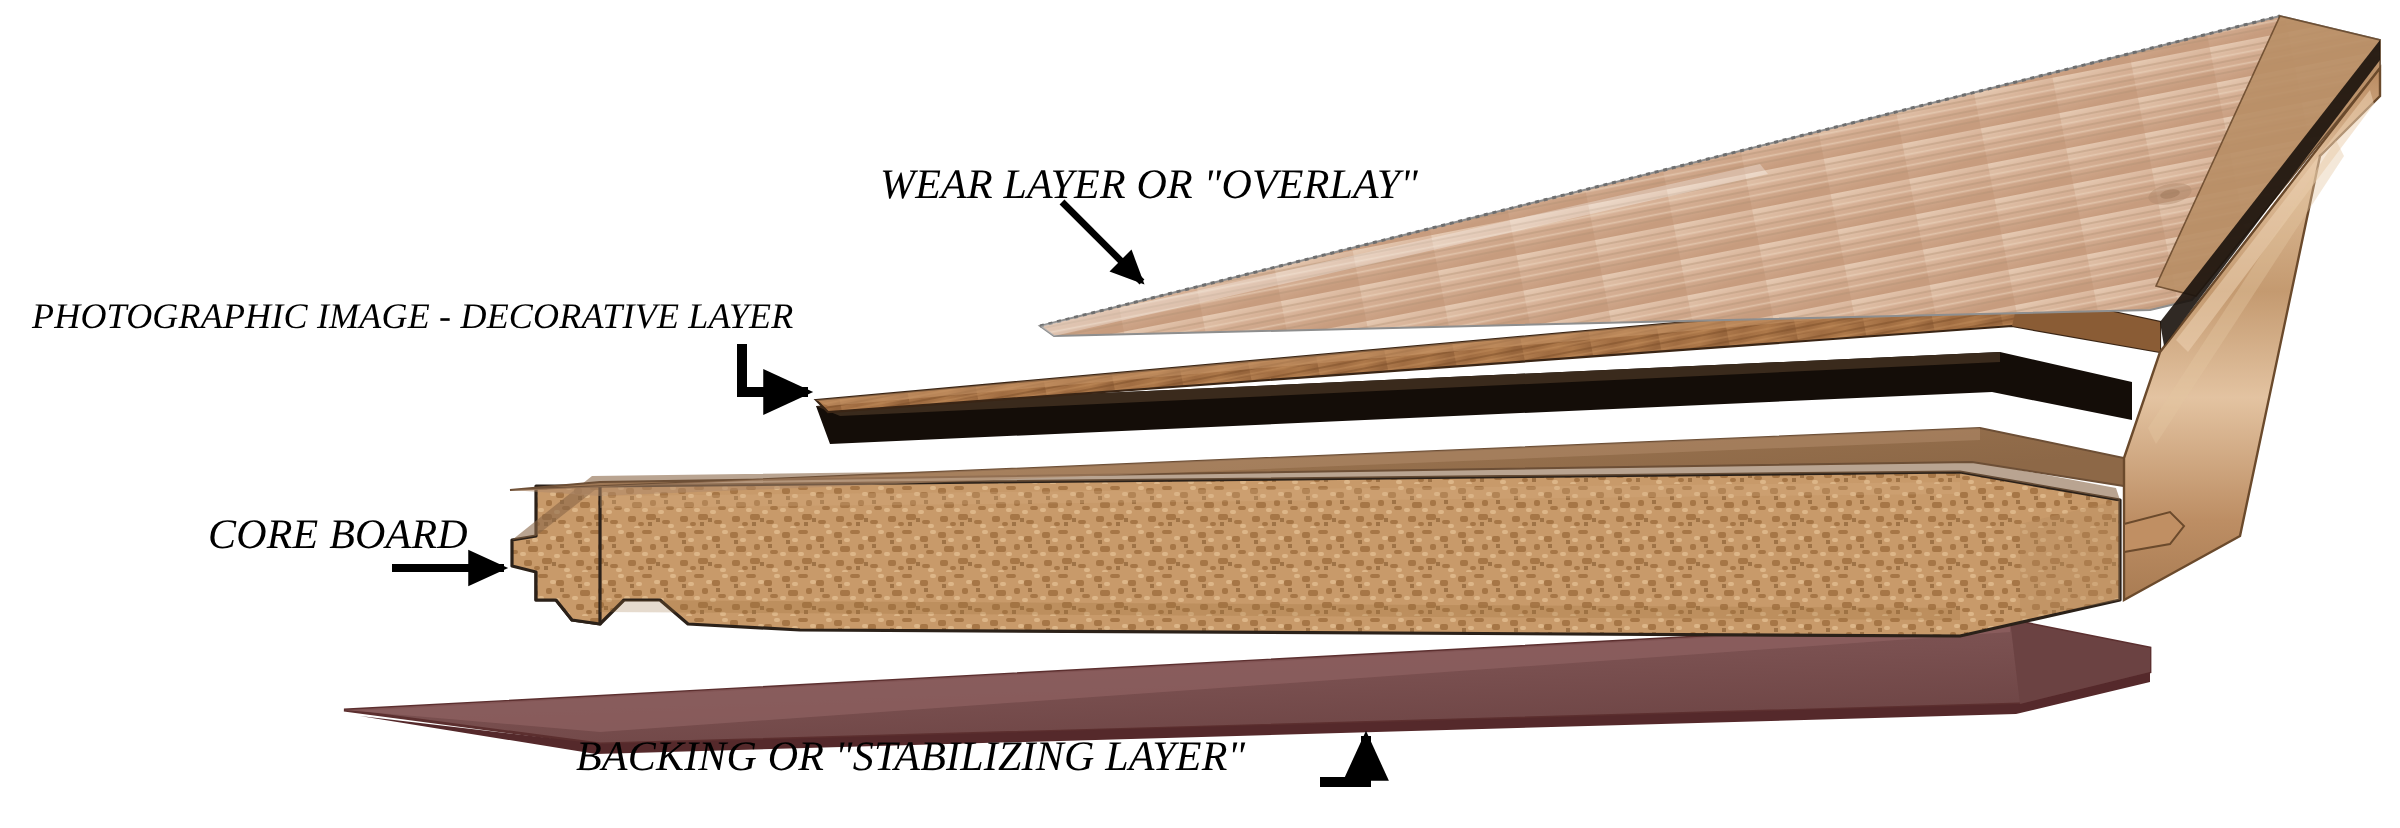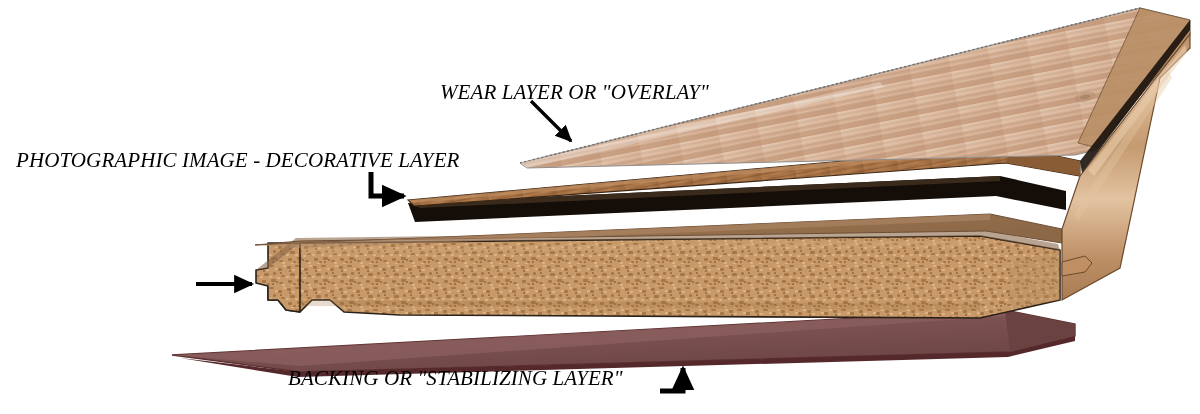--- a/index.html
+++ b/index.html
@@ -4,21 +4,21 @@
 <title>Laminate Flooring Layers Diagram</title>
 <style>
   html,body{margin:0;padding:0;background:#ffffff;}
   body{width:1200px;height:414px;overflow:hidden;
        font-family:"Liberation Serif","DejaVu Serif",serif;}
   #stage{position:relative;width:1200px;height:414px;background:#fff;}
   #diagram{position:absolute;inset:0;width:1200px;height:414px;}
   .lbl{position:absolute;font-style:italic;font-weight:400;
        color:#000;white-space:nowrap;letter-spacing:.1px;}
   .lbl-wear{left:440px;top:80px;font-size:21px;}
-  .lbl-deco{left:16px;top:148px;font-size:21px;}
+  .lbl-deco{left:16px;top:148px;font-size:18px;}
   .lbl-core{left:104px;top:255px;font-size:21px;}
   .lbl-back{left:288px;top:366px;font-size:21px;}
 </style>
 </head>
 <body>
 
 <div id="stage">
 
   <svg id="diagram" viewBox="0 0 1200 414">
     <defs>
@@ -190,15 +190,16 @@
     <g>
       <line x1="196" y1="284" x2="252" y2="284" stroke="#000" stroke-width="4" marker-end="url(#ah)"></line>
     </g>
     <g>
       <path d="M660,391 L683,391 L683,368" fill="none" stroke="#000" stroke-width="5" stroke-linejoin="miter" marker-end="url(#ah)"></path>
     </g>
   </svg>
 
   <div class="lbl lbl-wear">WEAR LAYER OR "OVERLAY"</div>
   <div class="lbl lbl-deco">PHOTOGRAPHIC IMAGE - DECORATIVE LAYER</div>
+  <div class="lbl lbl-core">CORE BOARD</div>
   <div class="lbl lbl-back">BACKING OR "STABILIZING LAYER"</div>
 
 </div>
 
 </body></html>

